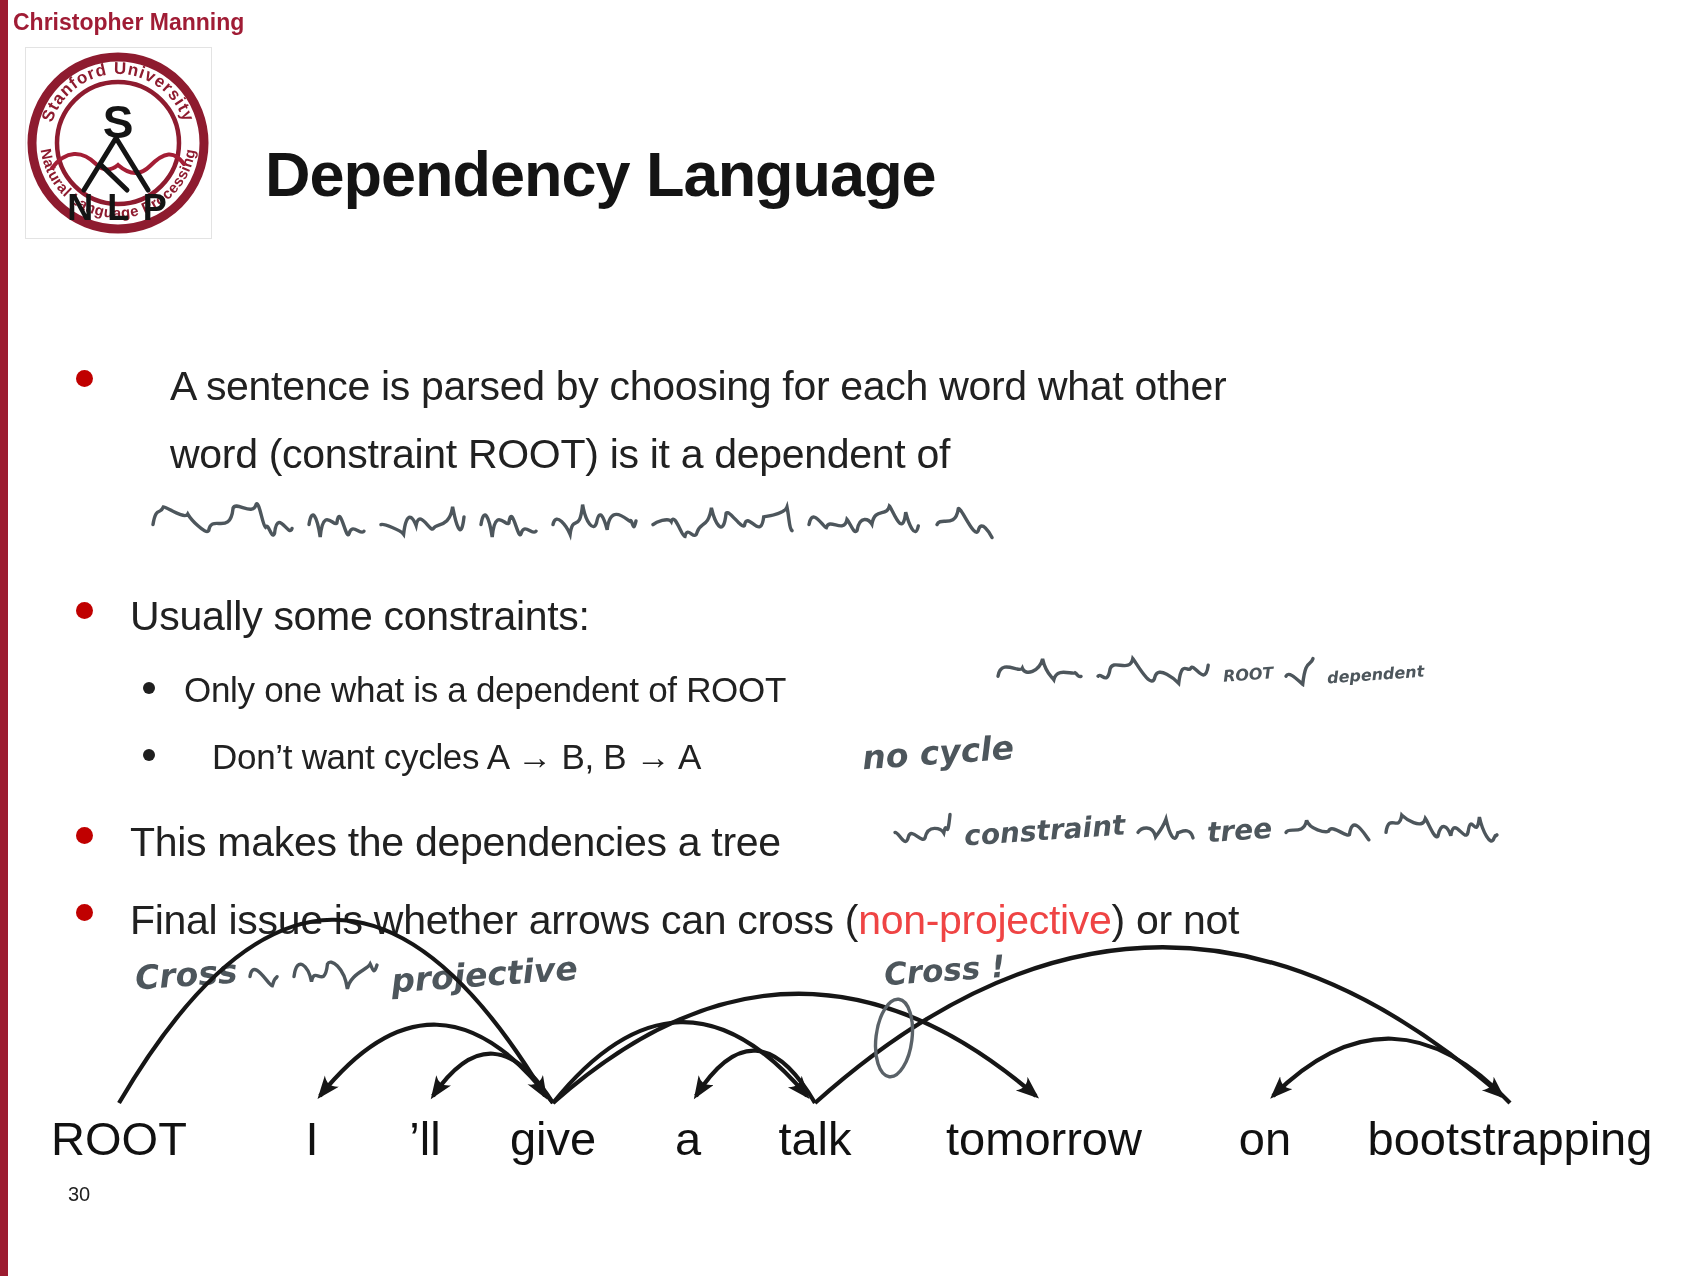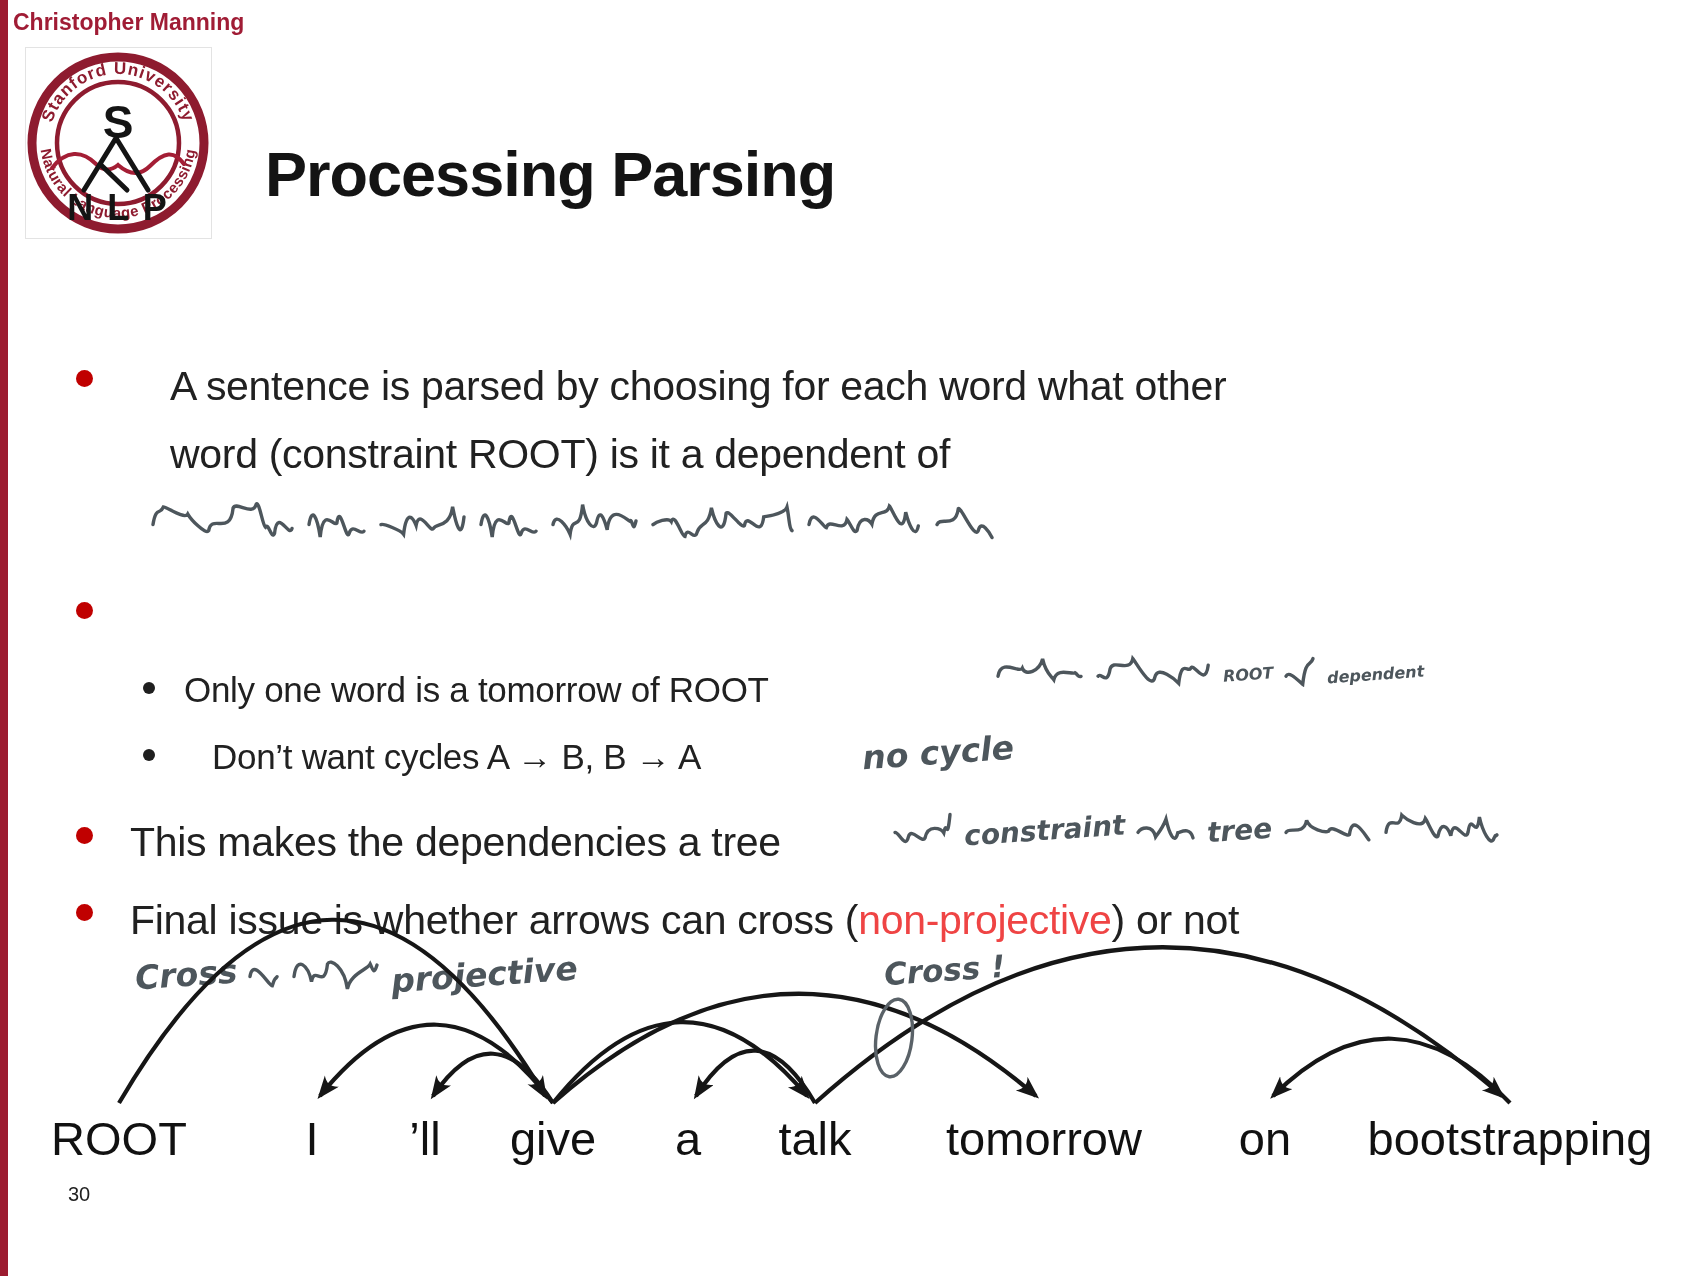--- a/index.html
+++ b/index.html
@@ -44,21 +44,21 @@
       <text font-family="Liberation Sans, sans-serif" font-size="15" font-weight="700" fill="#8e1b2f" letter-spacing="0.5">
         <textPath href="#arcBot" startOffset="50%" text-anchor="middle">Natural Language Processing</textPath>
       </text>
       <text x="92" y="90" text-anchor="middle" font-family="Liberation Sans, sans-serif" font-size="46" font-weight="700" fill="#141414">S</text>
       <path d="M 26 120 C 40 102 56 102 70 116 C 78 124 86 122 92 117 C 100 124 112 130 124 118 C 138 104 148 102 158 116" fill="none" stroke="#a41e35" stroke-width="4" stroke-linecap="round"></path>
       <path d="M 58 142 L 90 90 L 122 142 M 74 116 L 101 142" fill="none" stroke="#141414" stroke-width="5" stroke-linecap="round"></path>
       <text x="92" y="172" text-anchor="middle" font-family="Liberation Sans, sans-serif" font-size="36" font-weight="700" fill="#141414" letter-spacing="2">N L P</text>
     </svg>
   </div>
 
-  <div class="title">Processing Parsing</div>
+  <div class="title">Dependency Language</div>
 
   <span class="dot-red" style="left:76px;top:370px;"></span>
   <div class="btext" style="left:130px;top:352px;width:1330px;margin-left:40px;">
     <div>A sentence is parsed by choosing for each word what other</div>
     <div>word (constraint ROOT) is it a dependent of</div>
   </div>
   <div class="ann" style="left:150px;top:496px;" title="기본적으로 어떤 단어가 어떤 단어에 의존적인지 선택하여 결정">
       <svg width="146" height="52">
         <path d="M 3 28.6 C 6.0 9.6, 10.4 19.3, 13.4 10.9 C 16.4 10.8, 34.8 23.9, 37.8 18.1 C 40.8 23.4, 55.7 39.3, 58.7 34.6 C 61.7 17.0, 80.1 41.0, 83.1 12.0 C 86.1 4.7, 103.2 21.0, 106.2 8.2 C 109.2 4.3, 112.4 28.7, 115.4 31.1 C 118.4 25.6, 121.5 44.4, 124.5 37.6 C 127.5 10.6, 139.0 42.7, 142.0 32.5" fill="none" stroke="#4d565c" stroke-width="3.4" stroke-linecap="round"></path>
       </svg>
@@ -79,24 +79,27 @@
       </svg>
       <svg width="118" height="52">
         <path d="M 3 28.6 C 6.0 10.0, 17.3 31.4, 20.3 31.7 C 23.3 20.9, 38.0 38.5, 41.0 23.4 C 44.0 26.7, 48.0 38.9, 51.0 34.6 C 54.0 18.6, 62.9 23.3, 65.9 28.2 C 68.9 10.8, 80.4 21.5, 83.4 10.1 C 86.4 12.7, 96.7 44.5, 99.7 16.1 C 102.7 27.8, 109.3 44.4, 112.3 30.0" fill="none" stroke="#4d565c" stroke-width="3.4" stroke-linecap="round"></path>
       </svg>
       <svg width="62" height="52">
         <path d="M 3 28.6 C 6.0 19.8, 21.3 33.7, 24.3 12.7 C 27.3 10.4, 41.8 47.2, 44.8 32.9 C 47.8 25.0, 55.0 35.3, 58.0 41.6" fill="none" stroke="#4d565c" stroke-width="3.4" stroke-linecap="round"></path>
       </svg>
     </div>
 
   <span class="dot-red" style="left:76px;top:602px;"></span>
+  <div class="btext" style="left:130px;top:582px;">
+    <div>Usually some constraints:</div>
+  </div>
 
   <span class="dot-black" style="left:143px;top:682px;"></span>
   <div class="btext sub" style="left:184px;top:668px;">
-    <div>Only one word is a tomorrow of ROOT</div>
+    <div>Only one what is a dependent of ROOT</div>
   </div>
   <div class="ann" style="left:995px;top:652px;" title="하나의 단어만이 ROOT에 dependent">
       <svg width="90" height="44">
         <path d="M 3 24.2 C 6.0 5.5, 24.3 21.7, 27.3 16.2 C 30.3 24.5, 44.6 19.4, 47.6 6.9 C 50.6 20.8, 55.8 23.8, 58.8 27.8 C 61.8 14.7, 77.0 23.0, 80.0 20.8 C 83.0 22.6, 83.0 25.5, 86.0 24.4" fill="none" stroke="#4d565c" stroke-width="3.4" stroke-linecap="round"></path>
       </svg>
       <svg width="118" height="44">
         <path d="M 3 24.2 C 6.0 19.6, 12.1 34.9, 15.1 16.9 C 18.1 6.3, 34.8 21.6, 37.8 6.6 C 40.8 10.2, 56.8 39.1, 59.8 25.4 C 62.8 12.1, 80.7 28.1, 83.7 31.3 C 86.7 6.3, 92.7 21.3, 95.7 16.3 C 98.7 9.6, 110.2 36.5, 113.2 13.3" fill="none" stroke="#4d565c" stroke-width="3.4" stroke-linecap="round"></path>
       </svg>
       <span class="hand-la">ROOT</span>
       <svg width="34" height="44">

